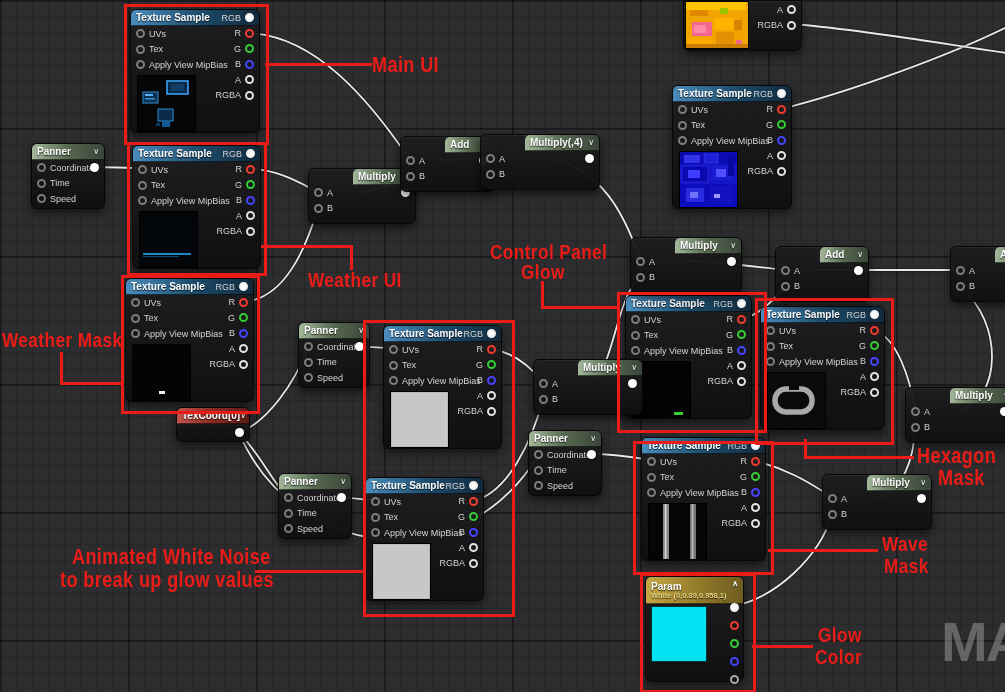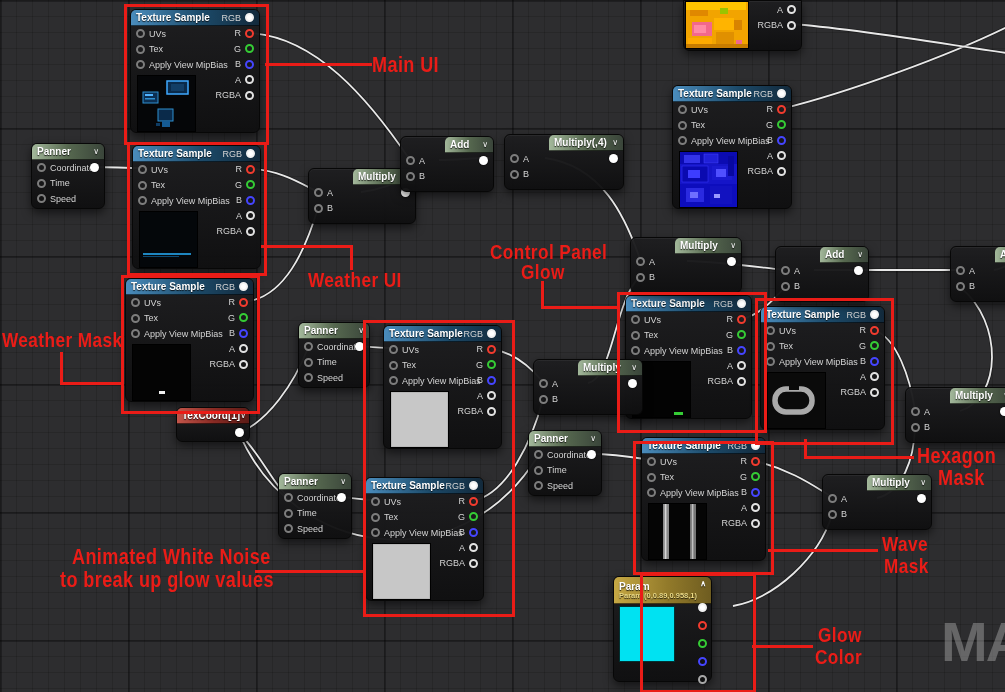--- a/index.html
+++ b/index.html
@@ -749,21 +749,21 @@
             <span class="pin pc-in"></span>
             <span>A</span>
           </div>
           <div class="trow">
             <span class="pin pc-in"></span>
             <span>B</span>
           </div>
         </div>
         <span class="outdot"></span>
       </div>
-      <div class="node n-math" style="left: 504px; top: 134px; width: 74px;">
+      <div class="node n-math" style="left: 480px; top: 134px; width: 74px;">
         <div class="nhdr hdr-util">
           <span>Multiply(,4)</span>
           <span class="chev">∨</span>
         </div>
         <div class="ts-in">
           <div class="trow">
             <span class="pin pc-in"></span>
             <span>A</span>
           </div>
           <div class="trow">
@@ -870,29 +870,29 @@
           </div>
           <div class="trow">
             <span class="pin pc-in"></span>
             <span>B</span>
           </div>
         </div>
         <span class="outdot"></span>
       </div>
       <div class="node n-texcoord" style="left: 176px; top: 407px; width: 72px;">
         <div class="nhdr hdr-coord">
-          <span>TexCoord[1]</span>
+          <span>TexCoord[0]</span>
           <span class="chev">∨</span>
         </div>
         <span class="outdot" style="top: 20px;"></span>
       </div>
-      <div class="node n-param" style="left: 613px; top: 576px; width: 97px;">
+      <div class="node n-param" style="left: 645px; top: 576px; width: 97px;">
         <div class="nhdr hdr-param">
           <span class="ttl">Param</span>
-          <span class="sub">Param (0,0.89,0.958,1)</span>
+          <span class="sub">White (0,0.89,0.958,1)</span>
           <span class="chev-abs">∧</span>
         </div>
         <div class="param-swatch" style="background: rgb(0, 226, 242);"></div>
         <div class="param-pins">
           <span class="pin pc-wf"></span>
           <span class="pin pc-r"></span>
           <span class="pin pc-g"></span>
           <span class="pin pc-b"></span>
           <span class="pin pc-gy"></span>
         </div>

